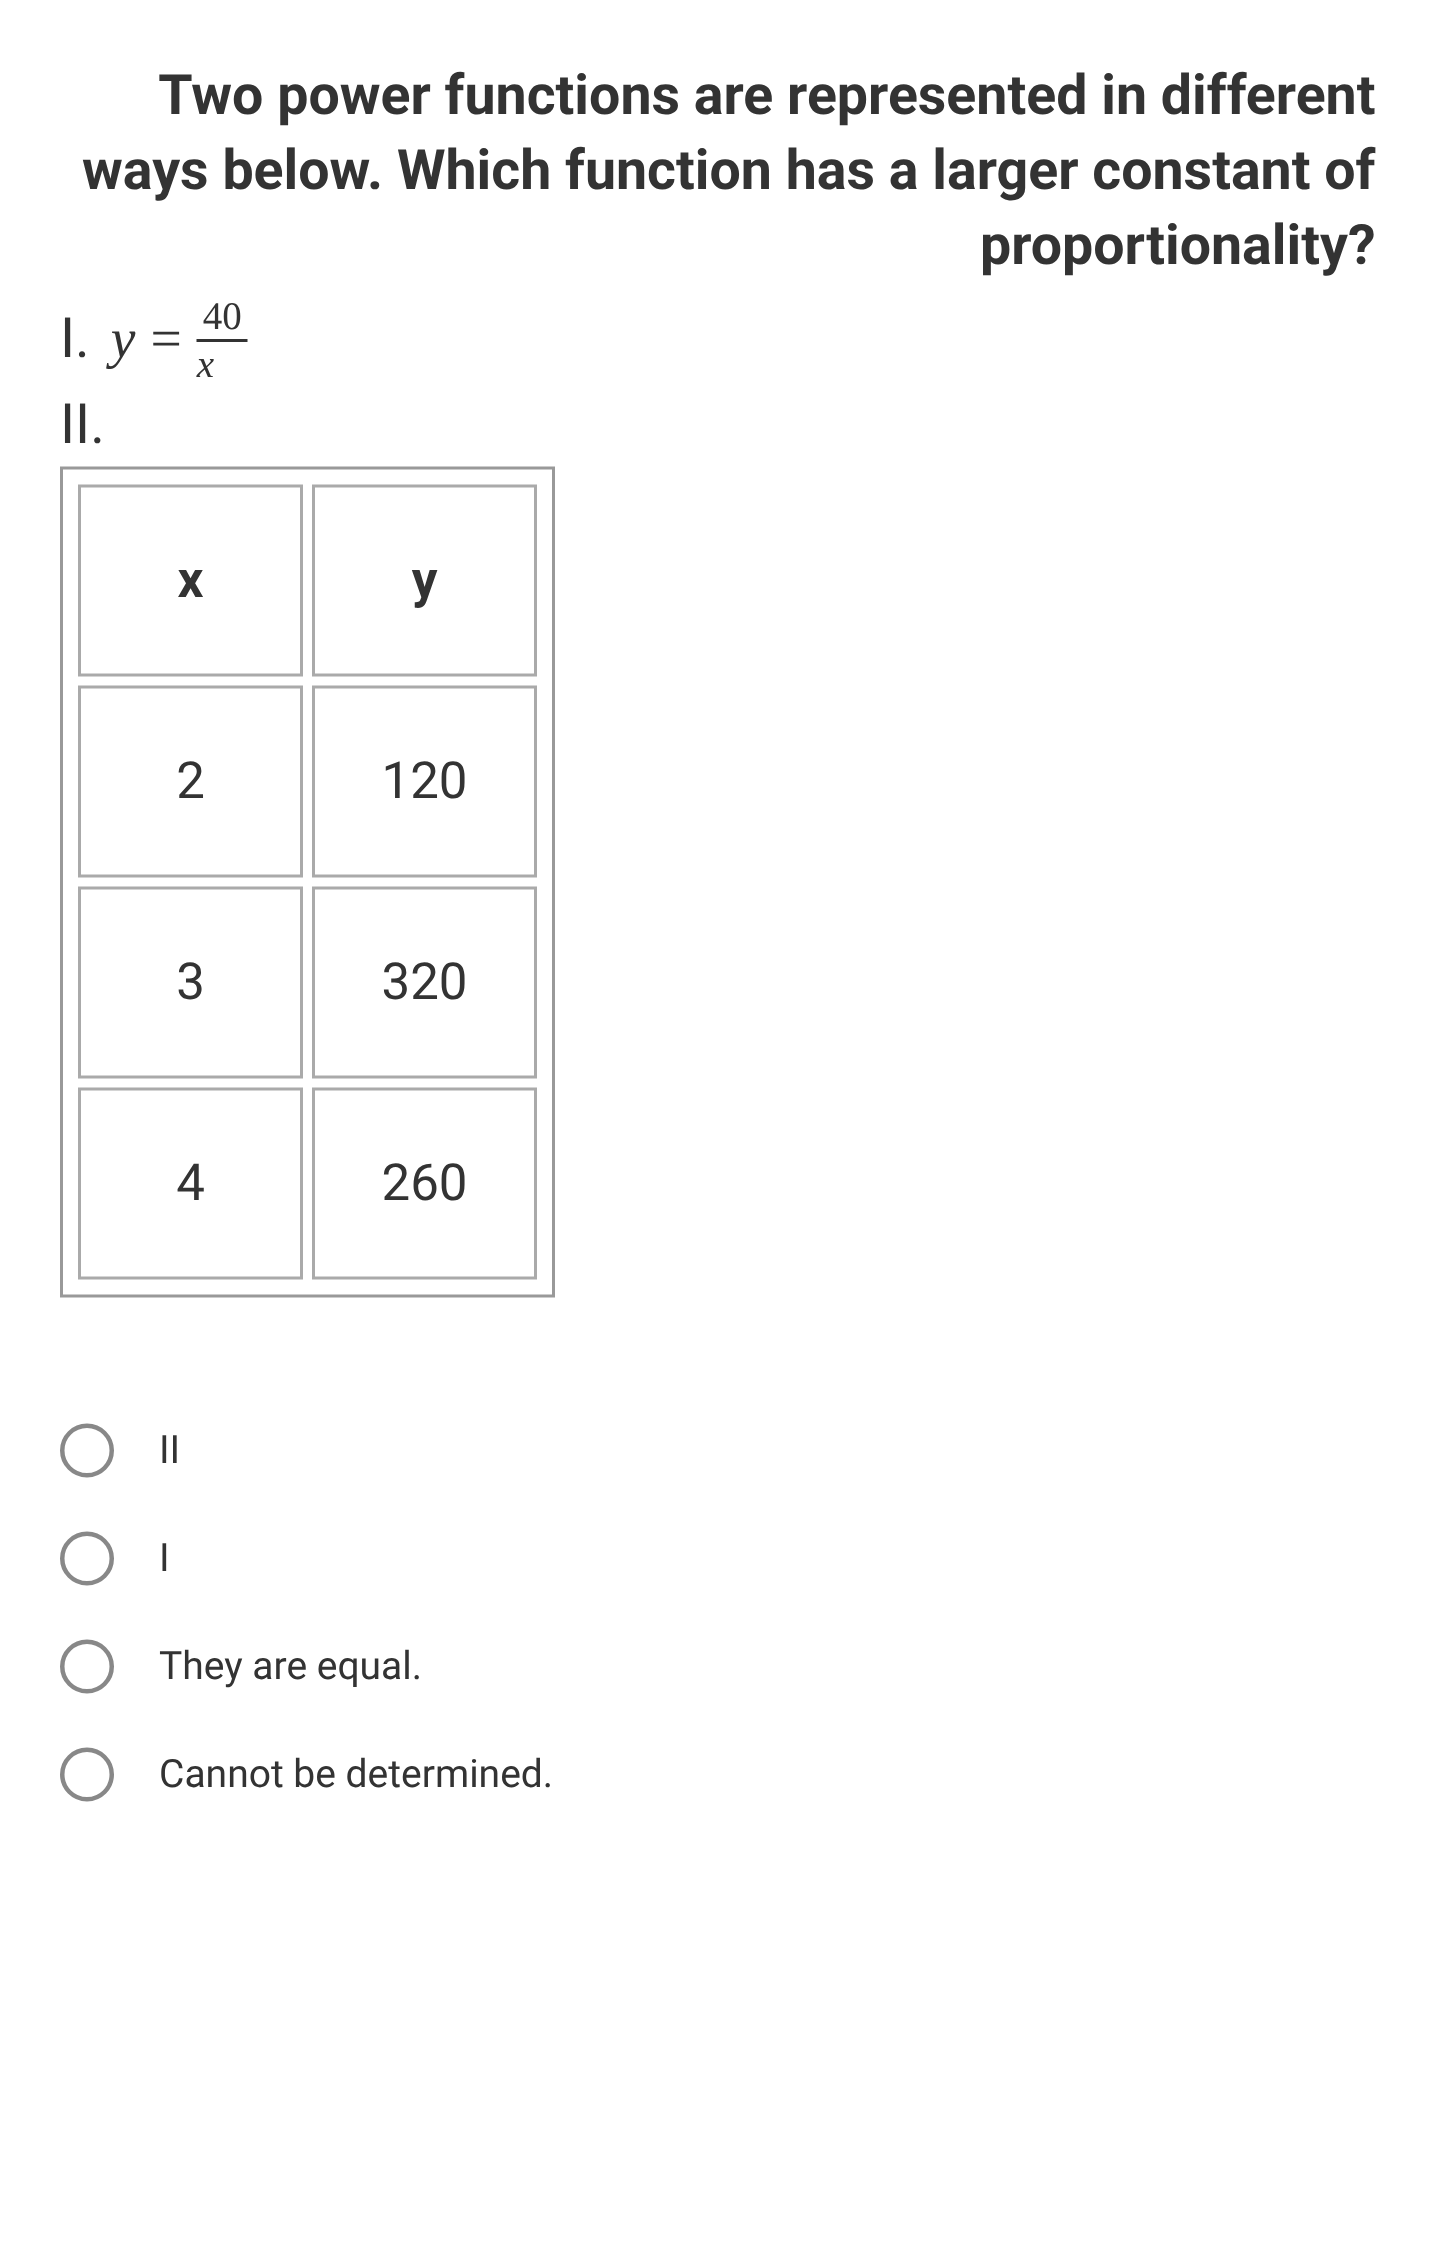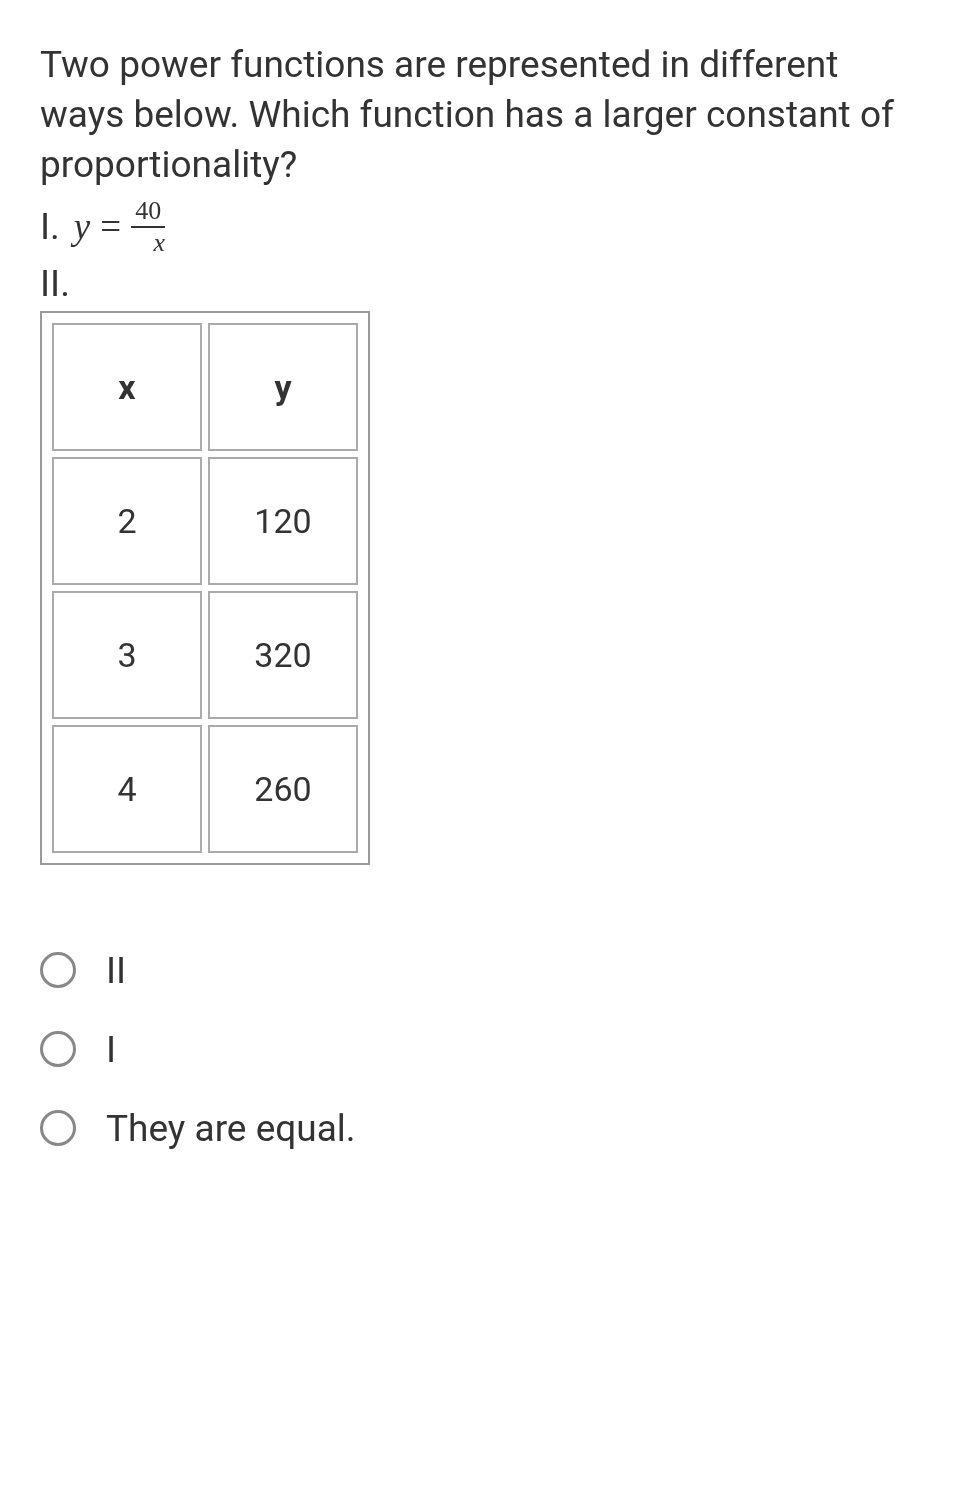--- a/index.html
+++ b/index.html
@@ -12,21 +12,22 @@
       background: #fff;
       padding: 40px;
       width: 957px;
       color: #333;
     }
     .question-text {
       font-size: 37px;
       line-height: 1.35;
       color: #333;
       margin-bottom: 8px;
-      font-weight: 400;
+      font-weight: 700;
+      text-align: right;
     }
     .roman-label {
       font-size: 37px;
       color: #333;
       font-weight: 400;
     }
     .equation-line {
       display: flex;
       align-items: center;
       gap: 6px;
@@ -38,21 +39,21 @@
       font-size: 37px;
       font-style: italic;
       display: inline-flex;
       align-items: center;
       gap: 10px;
       margin-left: 8px;
     }
     .fraction {
       display: inline-flex;
       flex-direction: column;
-      align-items: flex-end;
+      align-items: flex-start;
       font-size: 26px;
       line-height: 1;
       vertical-align: middle;
     }
     .fraction .num {
       border-bottom: 2px solid #333;
       padding: 0 4px 2px;
       font-style: normal;
     }
     .fraction .den {
@@ -93,21 +94,21 @@
       margin-bottom: 36px;
     }
     .radio {
       width: 36px;
       height: 36px;
       border: 3px solid #888;
       border-radius: 50%;
       flex-shrink: 0;
     }
     .option-label {
-      font-size: 37px;
+      font-size: 26px;
       color: #333;
     }
   </style>
 </head>
 <body>
 
 
 
 <div class="question-text">Two power functions are represented in different ways below. Which function has a larger constant of proportionality?</div>
 
@@ -154,16 +155,20 @@
     <span class="option-label">II</span>
   </div>
   <div class="option">
     <div class="radio"></div>
     <span class="option-label">I</span>
   </div>
   <div class="option">
     <div class="radio"></div>
     <span class="option-label">They are equal.</span>
   </div>
+  <div class="option">
+    <div class="radio"></div>
+    <span class="option-label">Cannot be determined.</span>
+  </div>
 </div>
 
 
 
 
 </body></html>

